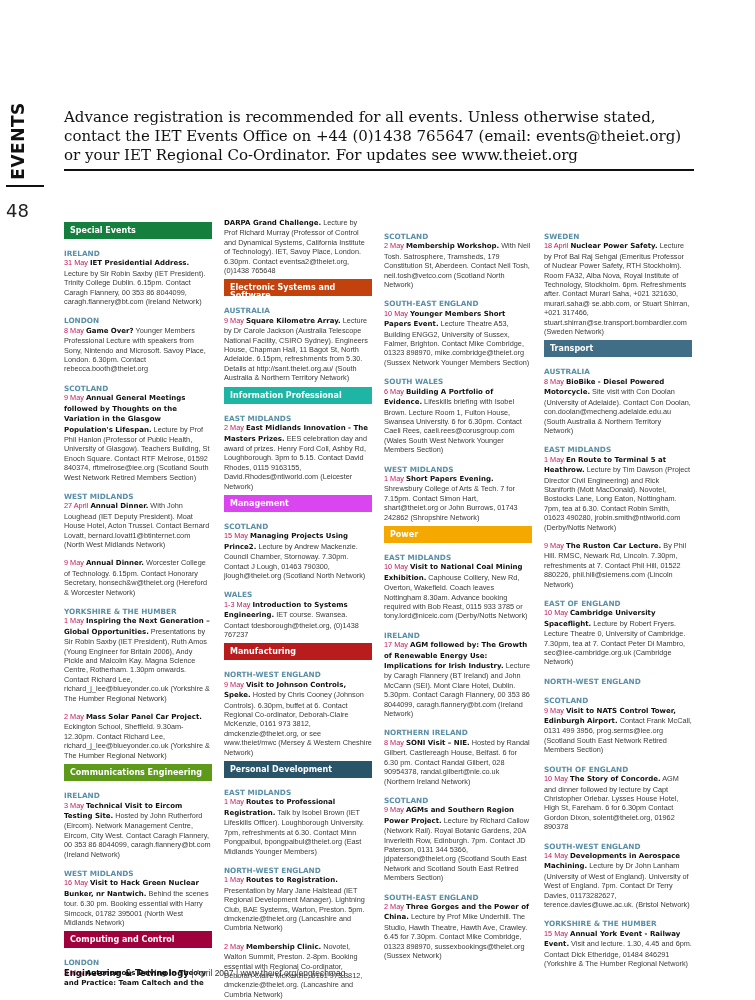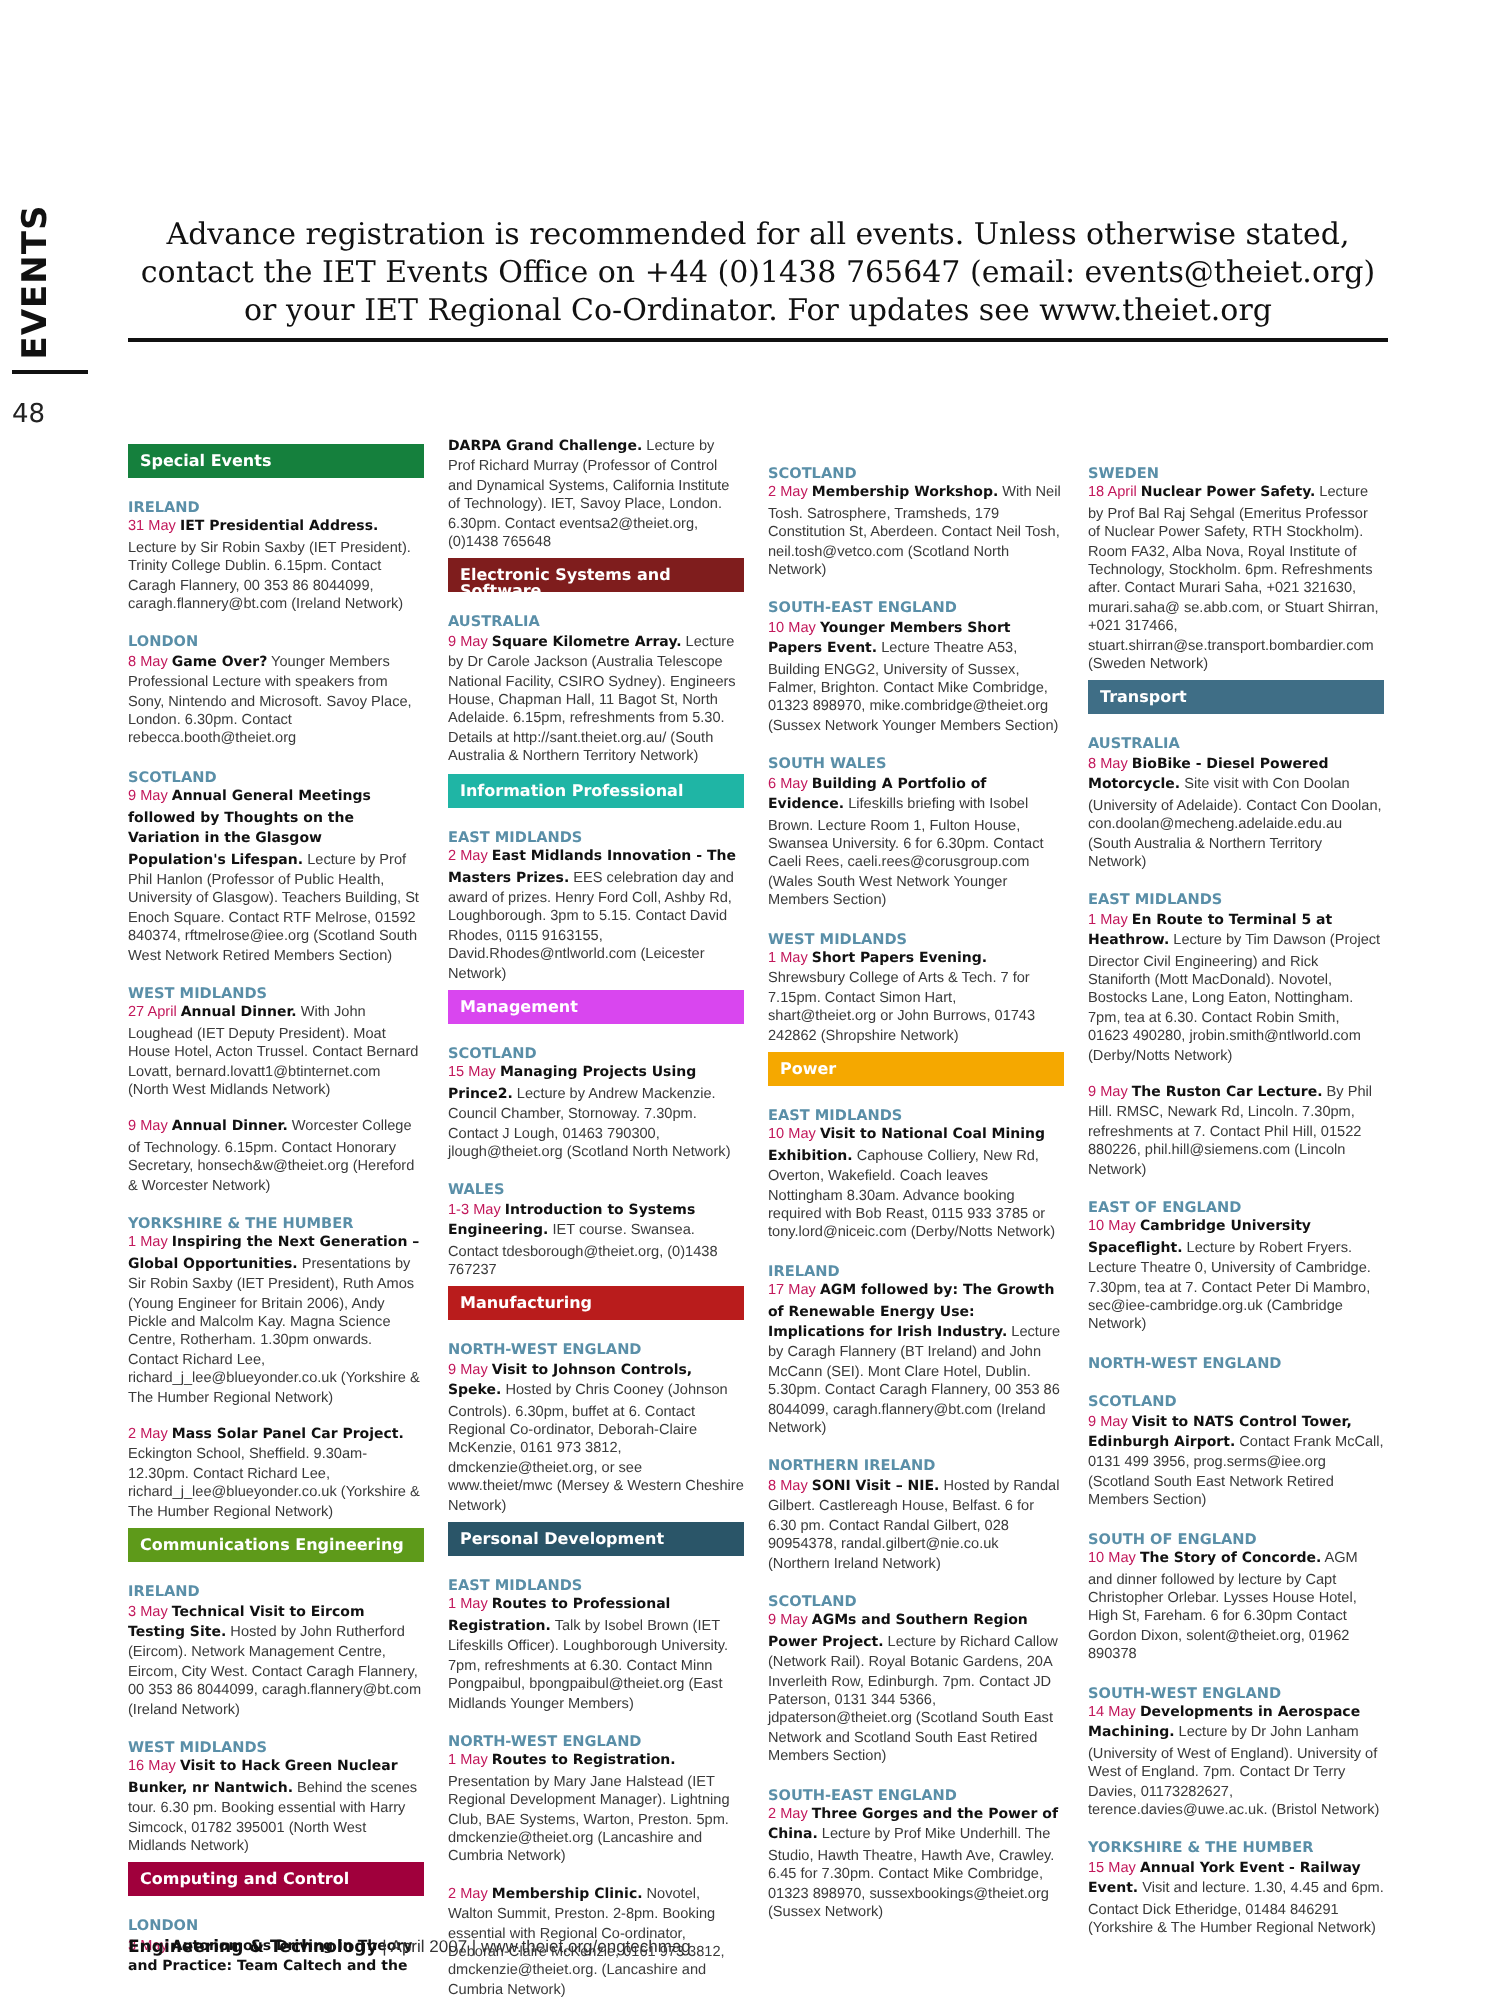--- a/index.html
+++ b/index.html
@@ -1,21 +1,21 @@
 <!DOCTYPE html>
 <html><head>
 <meta charset="utf-8">
 <style>
   html,body{margin:0;padding:0;background:#fff;}
   body{width:755px;height:1000px;position:relative;overflow:hidden;font-family:"Liberation Sans",sans-serif;color:#3a3a3a;}
   .side-label{position:absolute;left:6px;top:108px;width:24px;height:66px;}
   .side-label span{position:absolute;left:50%;top:50%;transform:translate(-50%,-50%) rotate(-90deg);font-family:"DejaVu Sans",sans-serif;font-weight:bold;font-size:17px;letter-spacing:0.5px;color:#111;white-space:nowrap;}
   .side-rule{position:absolute;left:6px;top:185px;width:38px;height:1.5px;background:#111;}
-  .page-num{position:absolute;left:6px;top:200px;font-family:"DejaVu Sans",sans-serif;font-size:13px;color:#222;}
-  .intro{position:absolute;left:64px;top:108px;width:630px;font-family:"DejaVu Serif",serif;font-size:15px;line-height:19px;color:#111;text-align:center;}
+  .page-num{position:absolute;left:6px;top:200px;font-family:"DejaVu Sans",sans-serif;font-size:18px;color:#222;}
+  .intro{position:absolute;left:64px;top:108px;width:630px;font-family:"DejaVu Serif",serif;font-size:15px;line-height:19px;color:#111;}
   .intro-rule{position:absolute;left:64px;top:169px;width:630px;height:1.5px;background:#111;}
   .cols{position:absolute;left:64px;top:218px;width:630px;display:flex;gap:12px;}
   .col{width:148px;font-size:7.3px;line-height:9.4px;}
   .sec{color:#fff;font-family:"DejaVu Sans",sans-serif;font-weight:bold;font-size:8px;padding:5px 6px;margin:4px 0 9px 0;height:7px;line-height:8px;}
   .region{color:#5a8fa8;font-family:"DejaVu Sans",sans-serif;font-weight:bold;font-size:7.3px;margin-top:10px;}
   .region:first-child{margin-top:14px;}
   .ev{margin:0;}
   .ev + .ev{margin-top:9px;}
   .date{color:#c2185b;}
   .title{color:#111;font-family:"DejaVu Sans",sans-serif;font-weight:bold;font-size:7px;}
@@ -53,21 +53,21 @@
       <div class="region">IRELAND</div>
       <div class="ev"><span class="date">3 May</span> <span class="title">Technical Visit to Eircom Testing Site.</span><span class="body"> Hosted by John Rutherford (Eircom). Network Management Centre, Eircom, City West. Contact Caragh Flannery, 00 353 86 8044099, caragh.flannery@bt.com (Ireland Network)</span></div>
       <div class="region">WEST MIDLANDS</div>
       <div class="ev"><span class="date">16 May</span> <span class="title">Visit to Hack Green Nuclear Bunker, nr Nantwich.</span><span class="body"> Behind the scenes tour. 6.30 pm. Booking essential with Harry Simcock, 01782 395001 (North West Midlands Network)</span></div>
       <div class="sec" style="background: rgb(160, 0, 60);">Computing and Control</div>
       <div class="region">LONDON</div>
       <div class="ev"><span class="date">3 May</span> <span class="title">Autonomous Driving in Theory and Practice: Team Caltech and the</span><span class="body"></span></div>
     </div>
   <div class="col">
       <div class="ev"><span class="date"></span><span class="title">DARPA Grand Challenge.</span><span class="body"> Lecture by Prof Richard Murray (Professor of Control and Dynamical Systems, California Institute of Technology). IET, Savoy Place, London. 6.30pm. Contact eventsa2@theiet.org, (0)1438 765648</span></div>
-      <div class="sec" style="background: #7f1d1d;">Electronic Systems and Software</div>
+      <div class="sec" style="background: #c2410c;">Electronic Systems and Software</div>
       <div class="region">AUSTRALIA</div>
       <div class="ev"><span class="date">9 May</span> <span class="title">Square Kilometre Array.</span><span class="body"> Lecture by Dr Carole Jackson (Australia Telescope National Facility, CSIRO Sydney). Engineers House, Chapman Hall, 11 Bagot St, North Adelaide. 6.15pm, refreshments from 5.30. Details at http://sant.theiet.org.au/ (South Australia &amp; Northern Territory Network)</span></div>
       <div class="sec" style="background: rgb(31, 181, 165);">Information Professional</div>
       <div class="region">EAST MIDLANDS</div>
       <div class="ev"><span class="date">2 May</span> <span class="title">East Midlands Innovation - The Masters Prizes.</span><span class="body"> EES celebration day and award of prizes. Henry Ford Coll, Ashby Rd, Loughborough. 3pm to 5.15. Contact David Rhodes, 0115 9163155, David.Rhodes@ntlworld.com (Leicester Network)</span></div>
       <div class="sec" style="background: #d946ef;">Management</div>
       <div class="region">SCOTLAND</div>
       <div class="ev"><span class="date">15 May</span> <span class="title">Managing Projects Using Prince2.</span><span class="body"> Lecture by Andrew Mackenzie. Council Chamber, Stornoway. 7.30pm. Contact J Lough, 01463 790300, jlough@theiet.org (Scotland North Network)</span></div>
       <div class="region">WALES</div>
       <div class="ev"><span class="date">1-3 May</span> <span class="title">Introduction to Systems Engineering.</span><span class="body"> IET course. Swansea. Contact tdesborough@theiet.org, (0)1438 767237</span></div>

